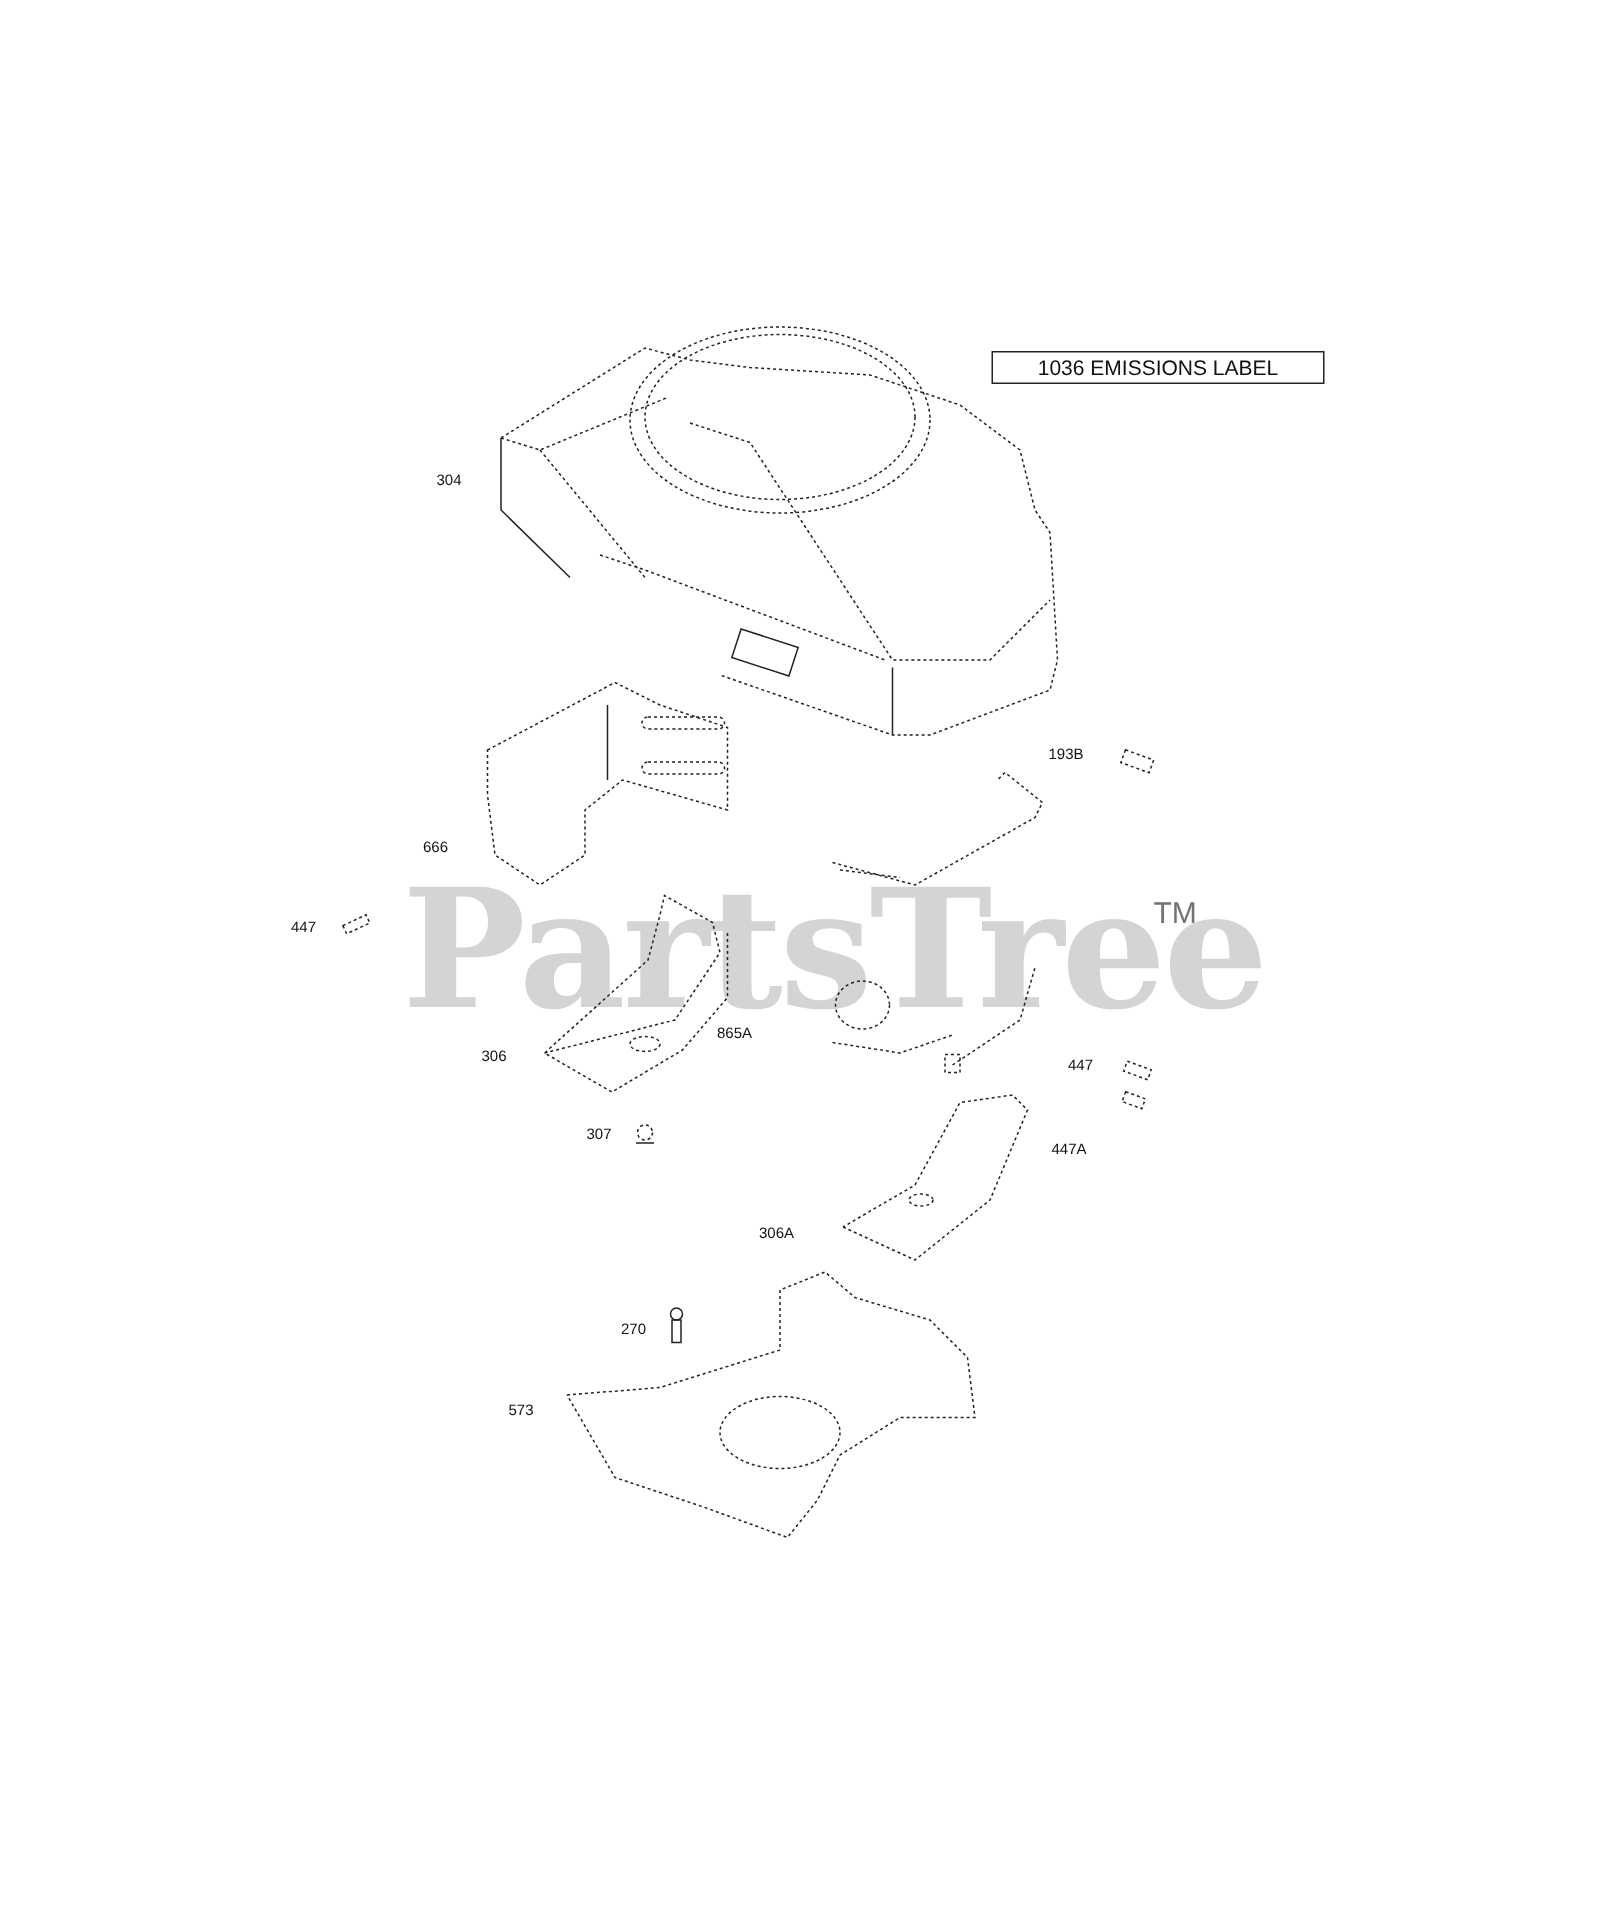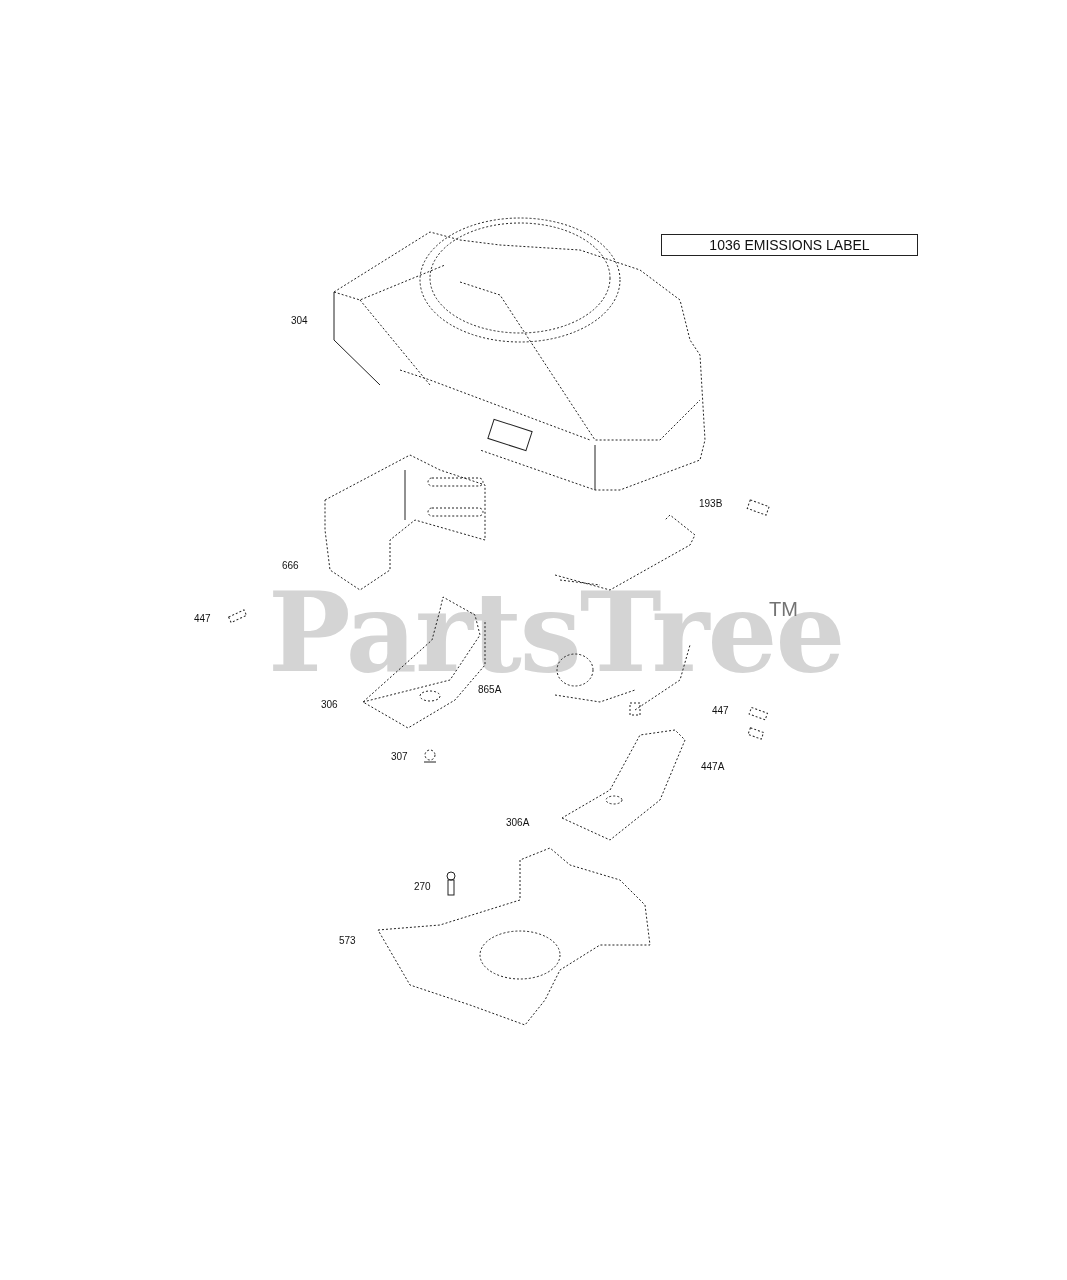--- a/index.html
+++ b/index.html
@@ -1,20 +1,20 @@
 <!DOCTYPE html>
 <html><head>
   <meta charset="utf-8">
   <style>
     html, body { margin: 0; padding: 0; background: #ffffff; }
     body { width: 1067px; height: 1280px; position: relative; overflow: hidden;
            font-family: "Liberation Sans", sans-serif; color: #111; }
     .canvas { position: absolute; left: 0; top: 0; width: 1067px; height: 1280px; }
     .lbl { position: absolute; font-size: 10px; color: #111; white-space: nowrap; line-height: 1; }
-    .emis { position: absolute; left: 661px; top: 234px; width: 257px; height: 22px;
+    .emis { position: absolute; left: 661px; top: 234px; width: 222px; height: 22px;
             border: 1px solid #222; box-sizing: border-box; font-size: 14px;
             display: flex; align-items: center; justify-content: center; }
     .wm { position: absolute; left: 268px; top: 578px; font-family: "DejaVu Serif", serif;
           font-weight: bold; font-size: 110px; color: #d4d4d4; letter-spacing: -2px; line-height: 1; }
     .tm { position: absolute; left: 769px; top: 598px; font-size: 20px; color: #737373; }
     svg { position: absolute; left: 0; top: 0; }
     .d { fill: none; stroke: #222; stroke-width: 1; stroke-dasharray: 2 2; }
     .s { fill: none; stroke: #222; stroke-width: 1; }
   </style>
 </head>

